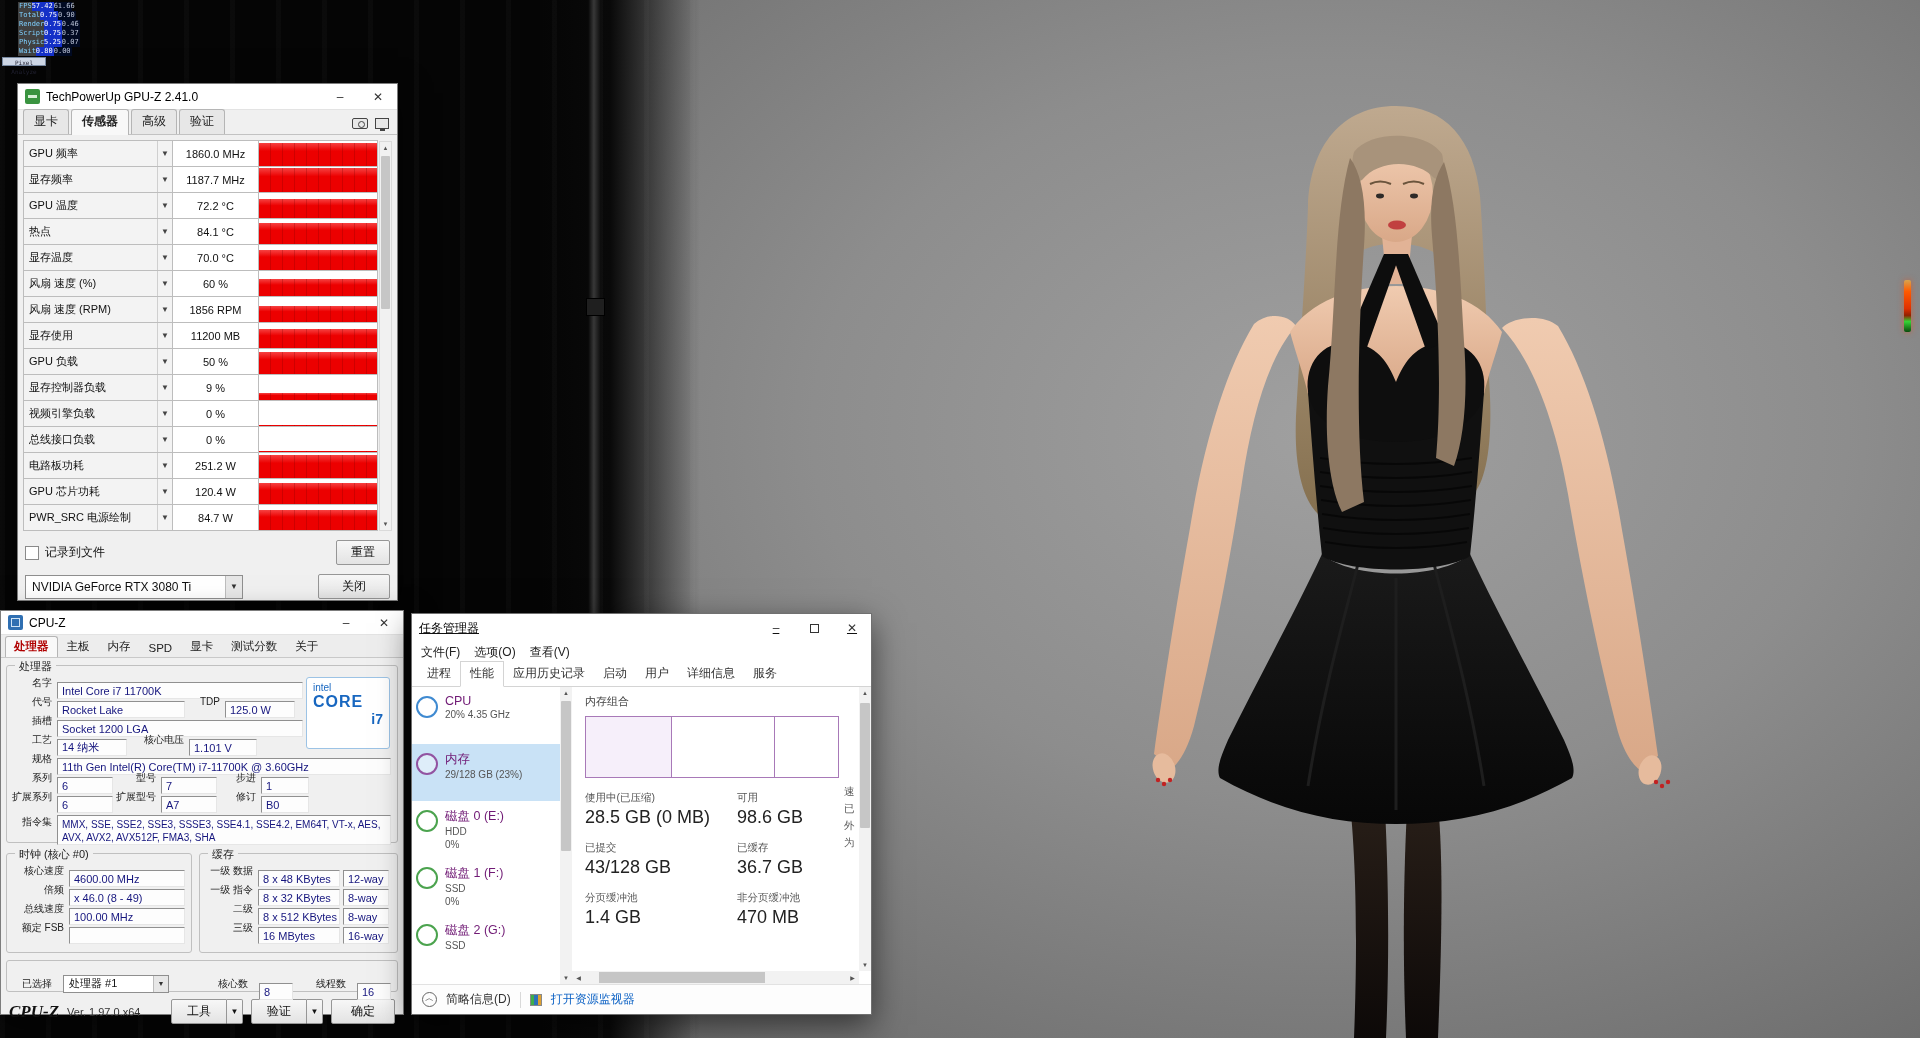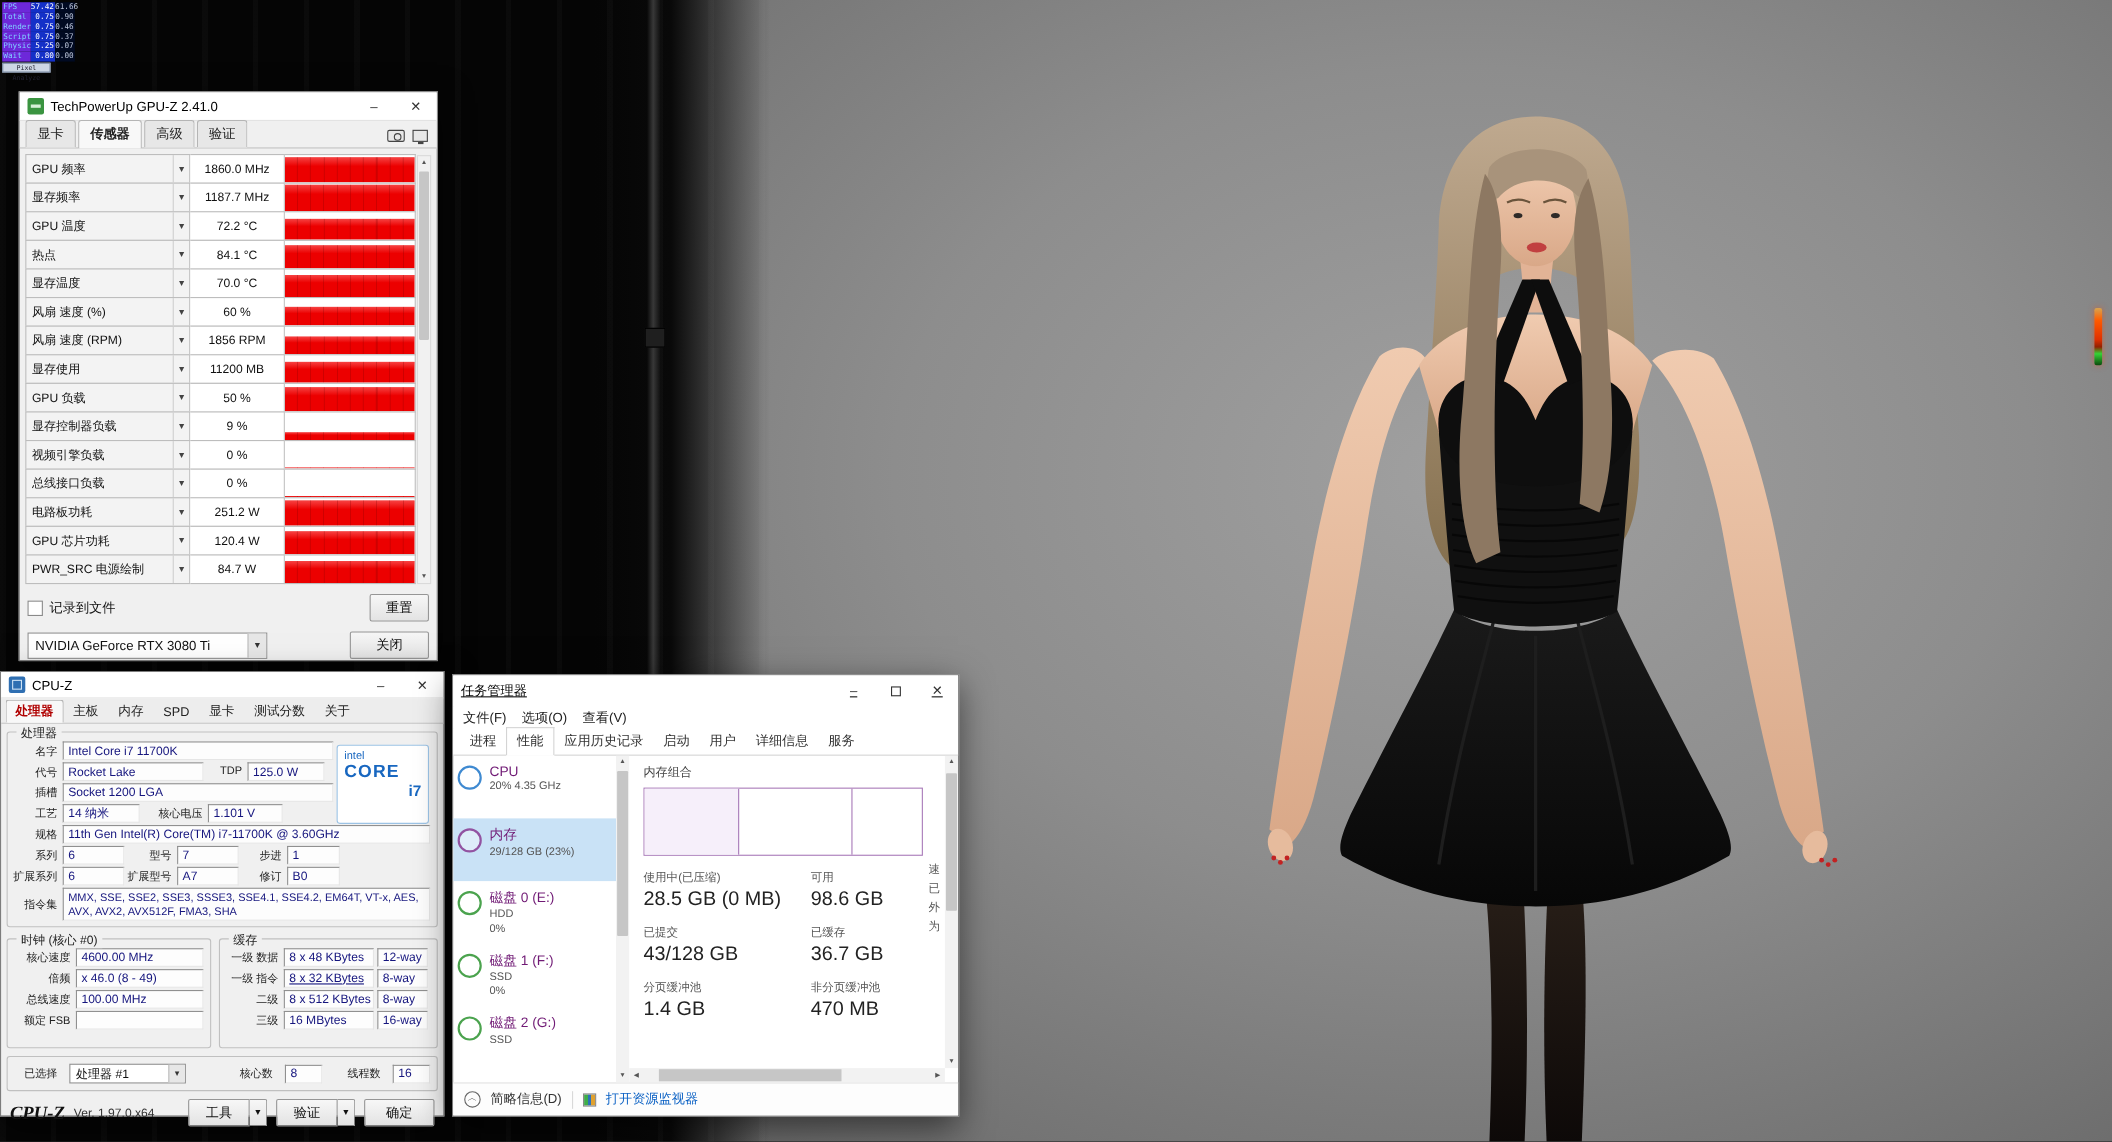--- a/index.html
+++ b/index.html
@@ -35,21 +35,21 @@
   .tbtn { width:38px; height:100%; display:flex; align-items:center; justify-content:center;
     color:#333; font-size:12px; }
   .maxbox { width:9px; height:9px; border:1px solid #333; display:inline-block; }
   .btn { padding:3px 14px; background:linear-gradient(#f7f7f7,#e3e3e3); border:1px solid #969696;
     border-radius:2px; font-size:12px; color:#111; text-align:center; }
 
   
   .fps { position:absolute; left:2px; top:2px; width:66px; font-family:"DejaVu Sans Mono",monospace;
     font-size:7px; line-height:9px; z-index:50; }
   .fps-row { display:flex; height:9px; }
-  .fps-l { width:26px; background:#6d28d9; color:#7fd0ff; padding-left:1px; }
+  .fps-l { width:26px; background:#404040; color:#7fd0ff; padding-left:1px;margin-left:16px; }
   .fps-v1 { width:22px; background:#1430c8; color:#fff; text-align:right; padding-right:1px; }
   .fps-v2 { width:18px; background:#010a22; color:#b9c2d6; text-align:right; padding-right:1px; }
   .fps-btn { margin-top:1px; width:44px; height:9px; background:#cdd6e4; color:#223;
     font-size:6px; line-height:9px; text-align:center; border:1px solid #7788a0; }
 
   
   #gpuz { left:17px; top:83px; width:381px; height:518px; }
   .gz-appicon { width:15px; height:15px; background:#3a9440; border-radius:2px; position:relative; flex:none; }
   .gz-appicon:after { content:""; position:absolute; left:3px; top:6px; width:9px; height:3px; background:#d7f0d7; }
   .gz-tabs { display:flex; align-items:flex-end; height:25px; padding:3px 5px 0; border-bottom:1px solid #c2c2c2; background:#f0f0f0; }
@@ -97,21 +97,21 @@
   .cz-tabs { display:flex; align-items:flex-end; height:23px; padding:2px 4px 0; background:#ededed;
     border-bottom:1px solid #c9c9c9; }
   .cz-tab { padding:2px 8px 3px; font-size:11.5px; color:#222; border:1px solid transparent; border-bottom:none; }
   .cz-tab.on { background:#f8f8f8; border-color:#b5b5b5; border-radius:3px 3px 0 0; color:#b00000; font-weight:bold; }
   .group { border:1px solid #c0c0c0; border-radius:3px; position:relative; margin:7px 5px 0; padding:8px 6px 5px; }
   .group-lg { position:absolute; top:-7px; left:8px; background:#f0f0f0; padding:0 4px; font-size:11px; color:#222; }
   .frow { display:flex; align-items:center; margin-bottom:2px; height:17px; }
   .lab { font-size:10px; color:#222; display:flex; align-items:center; justify-content:flex-end;
     padding-right:5px; white-space:nowrap; }
   .ibox { background:#fdfdfd; border:1px solid; border-color:#909090 #e6e6e6 #e6e6e6 #909090; height:17px;
-    display:flex; align-items:center; padding:0 4px; font-size:11px; color:#15157e; white-space:nowrap; overflow:hidden; }
+    display:flex; align-items:center; padding:0 4px; font-size:11px; color:#15157e; white-space:nowrap; overflow:hidden;margin-top:16px; }
   .ibox.multi { height:30px; white-space:normal; font-size:10px; line-height:1.3; align-items:flex-start; padding-top:2px; }
   .badge { position:absolute; right:7px; top:11px; width:84px; height:72px; background:#fff;
     border:1px solid #9cc3e5; border-radius:3px; padding:4px 6px; }
   .badge .b1 { color:#1867c0; font-size:10px; }
   .badge .b2 { color:#1867c0; font-size:16px; font-weight:bold; letter-spacing:1px; }
   .badge .b3 { color:#1867c0; font-size:14px; font-weight:bold; text-align:right; }
   .cz-two { display:flex; margin:10px 5px 0; gap:7px; }
   .cz-two .group { margin:0; flex:none; }
   .cz-sel { display:flex; align-items:center; gap:6px; }
   .cz-combo { width:106px; height:18px; background:#fff; border:1px solid #8f8f8f; display:flex;
@@ -574,21 +574,21 @@
       </div>
       <div class="group" style="flex:1; height:100px;">
         <span class="group-lg">缓存</span>
         <div class="frow">
           <span class="lab" style="width:52px;">一级 数据</span>
           <span class="ibox" style="width:82px;">8 x 48 KBytes</span>
           <span class="ibox" style="width:46px; margin-left:3px;">12-way</span>
         </div>
         <div class="frow">
           <span class="lab" style="width:52px;">一级 指令</span>
-          <span class="ibox" style="width:82px;text-decoration:underline;">8 x 32 KBytes</span>
+          <span class="ibox" style="width:82px;">8 x 32 KBytes</span>
           <span class="ibox" style="width:46px; margin-left:3px;">8-way</span>
         </div>
         <div class="frow">
           <span class="lab" style="width:52px;">二级</span>
           <span class="ibox" style="width:82px;">8 x 512 KBytes</span>
           <span class="ibox" style="width:46px; margin-left:3px;">8-way</span>
         </div>
         <div class="frow">
           <span class="lab" style="width:52px;">三级</span>
           <span class="ibox" style="width:82px;">16 MBytes</span>

